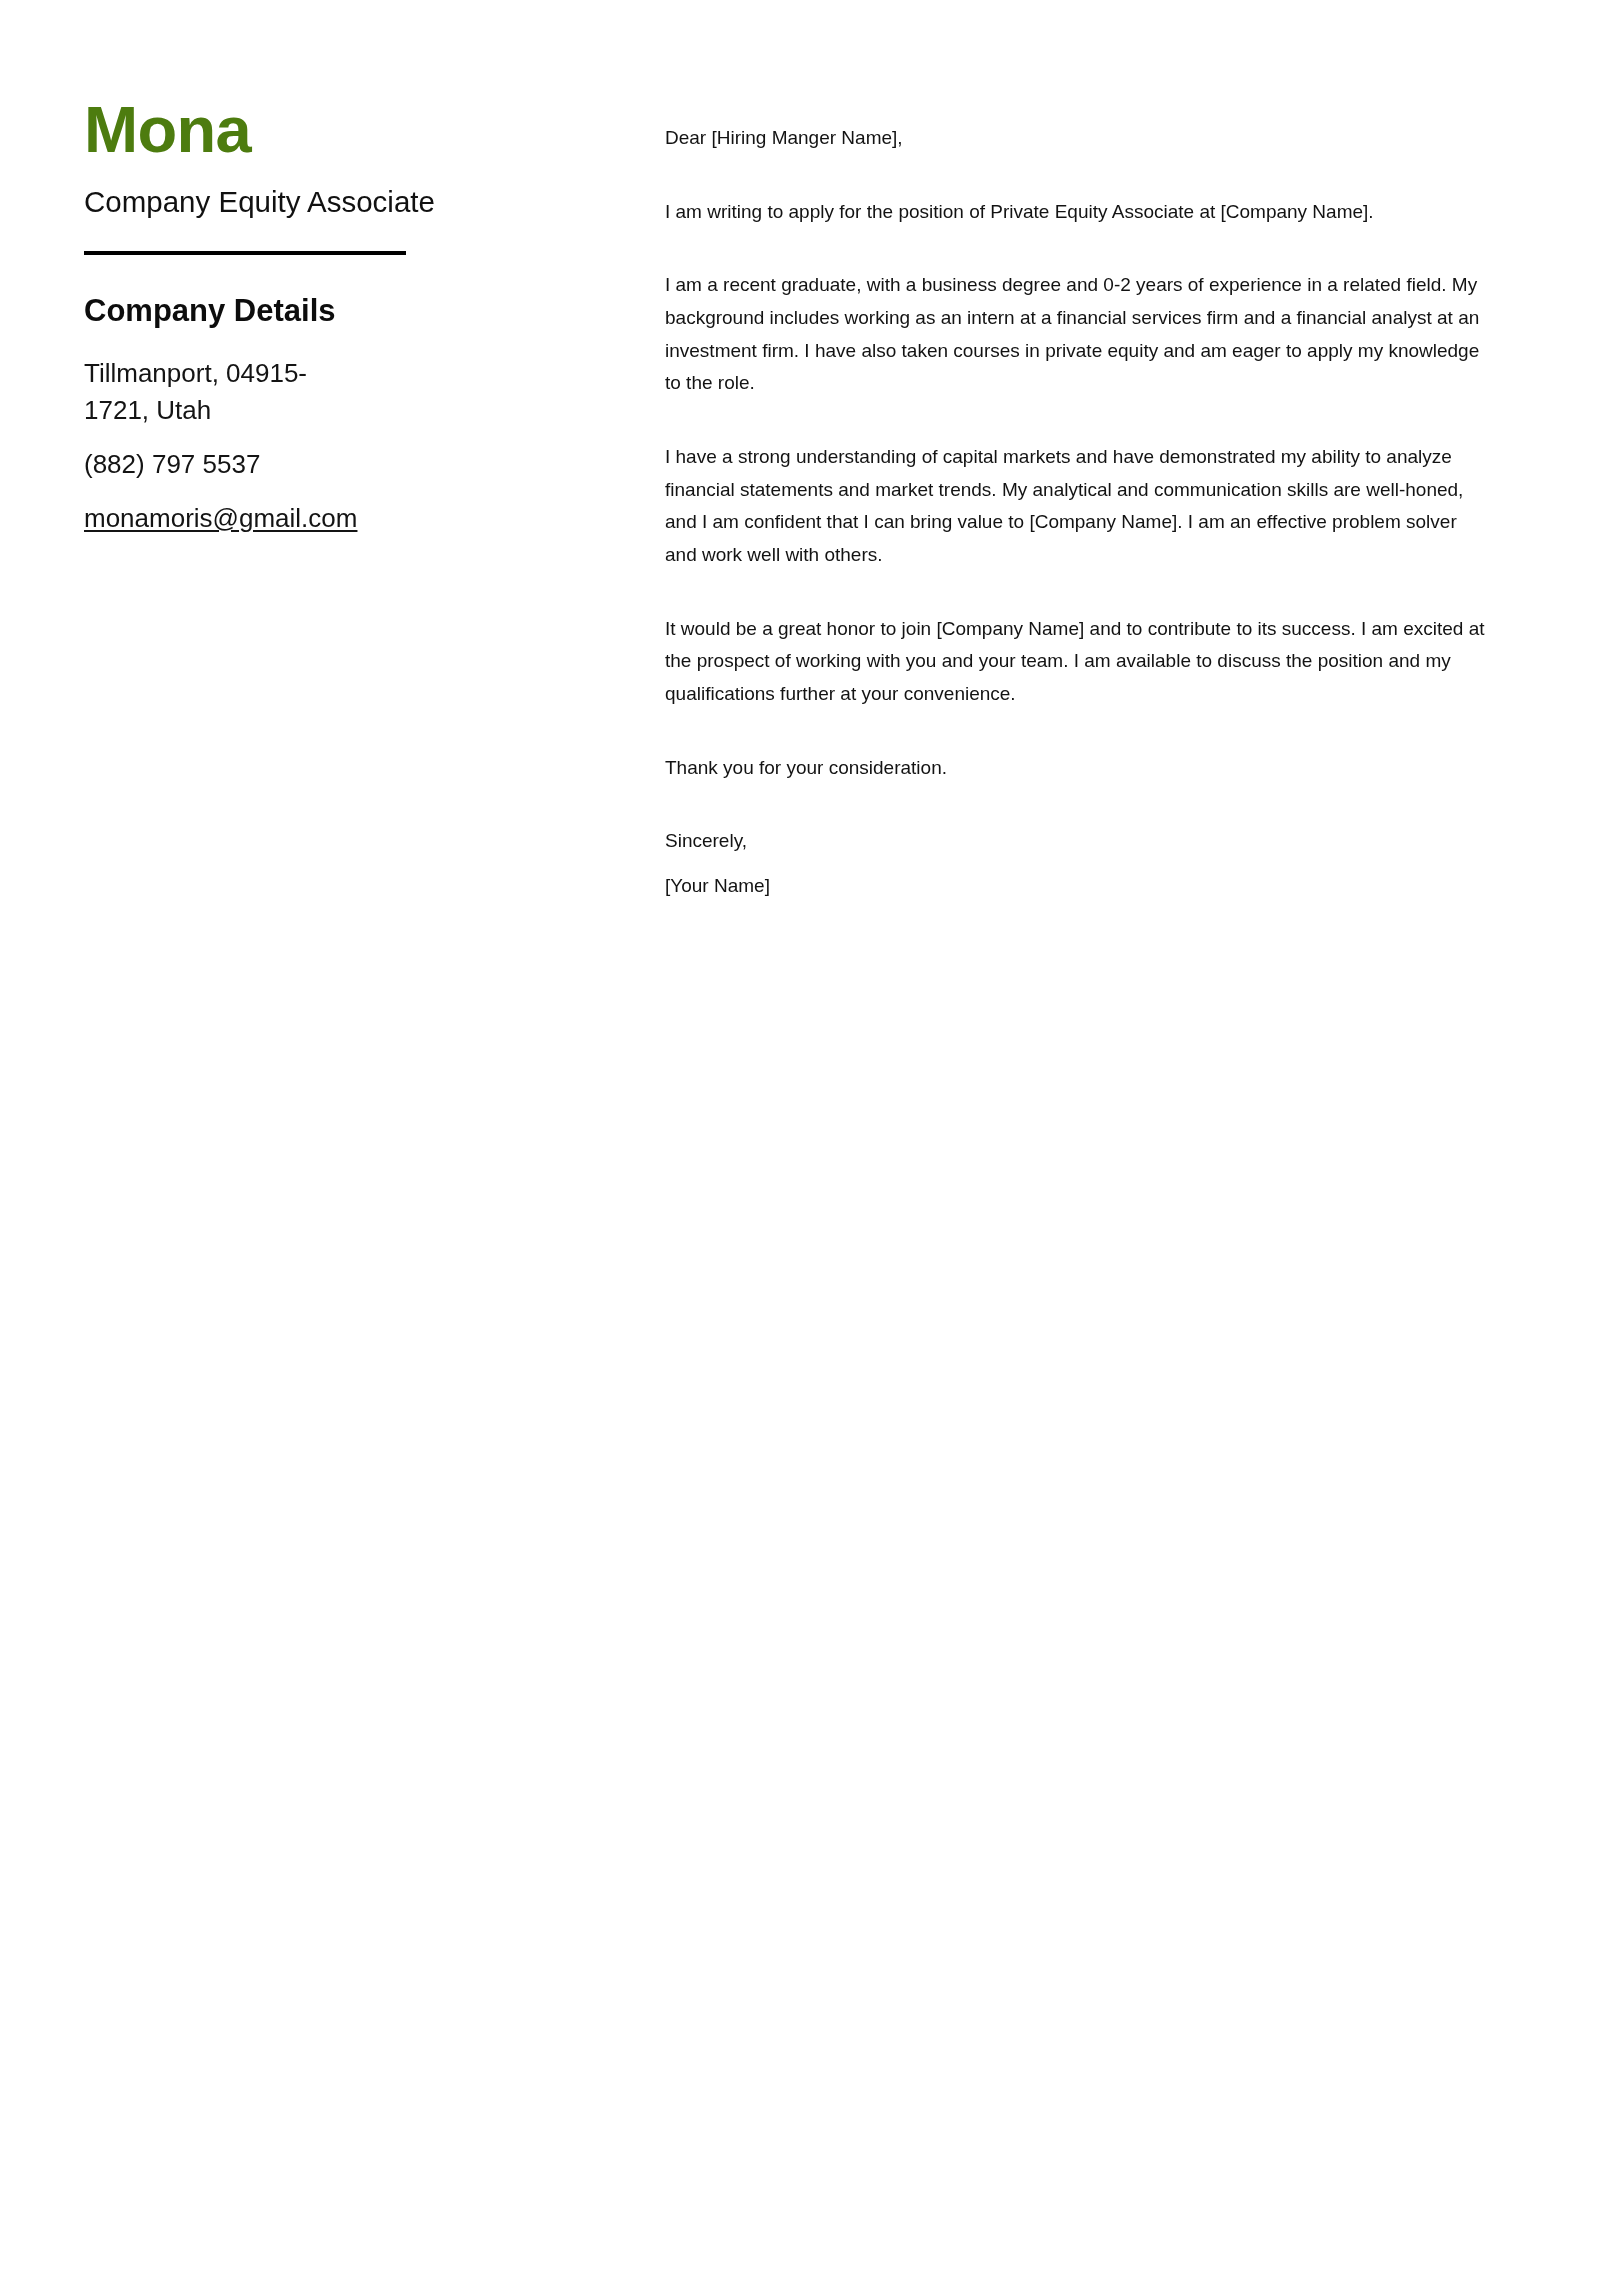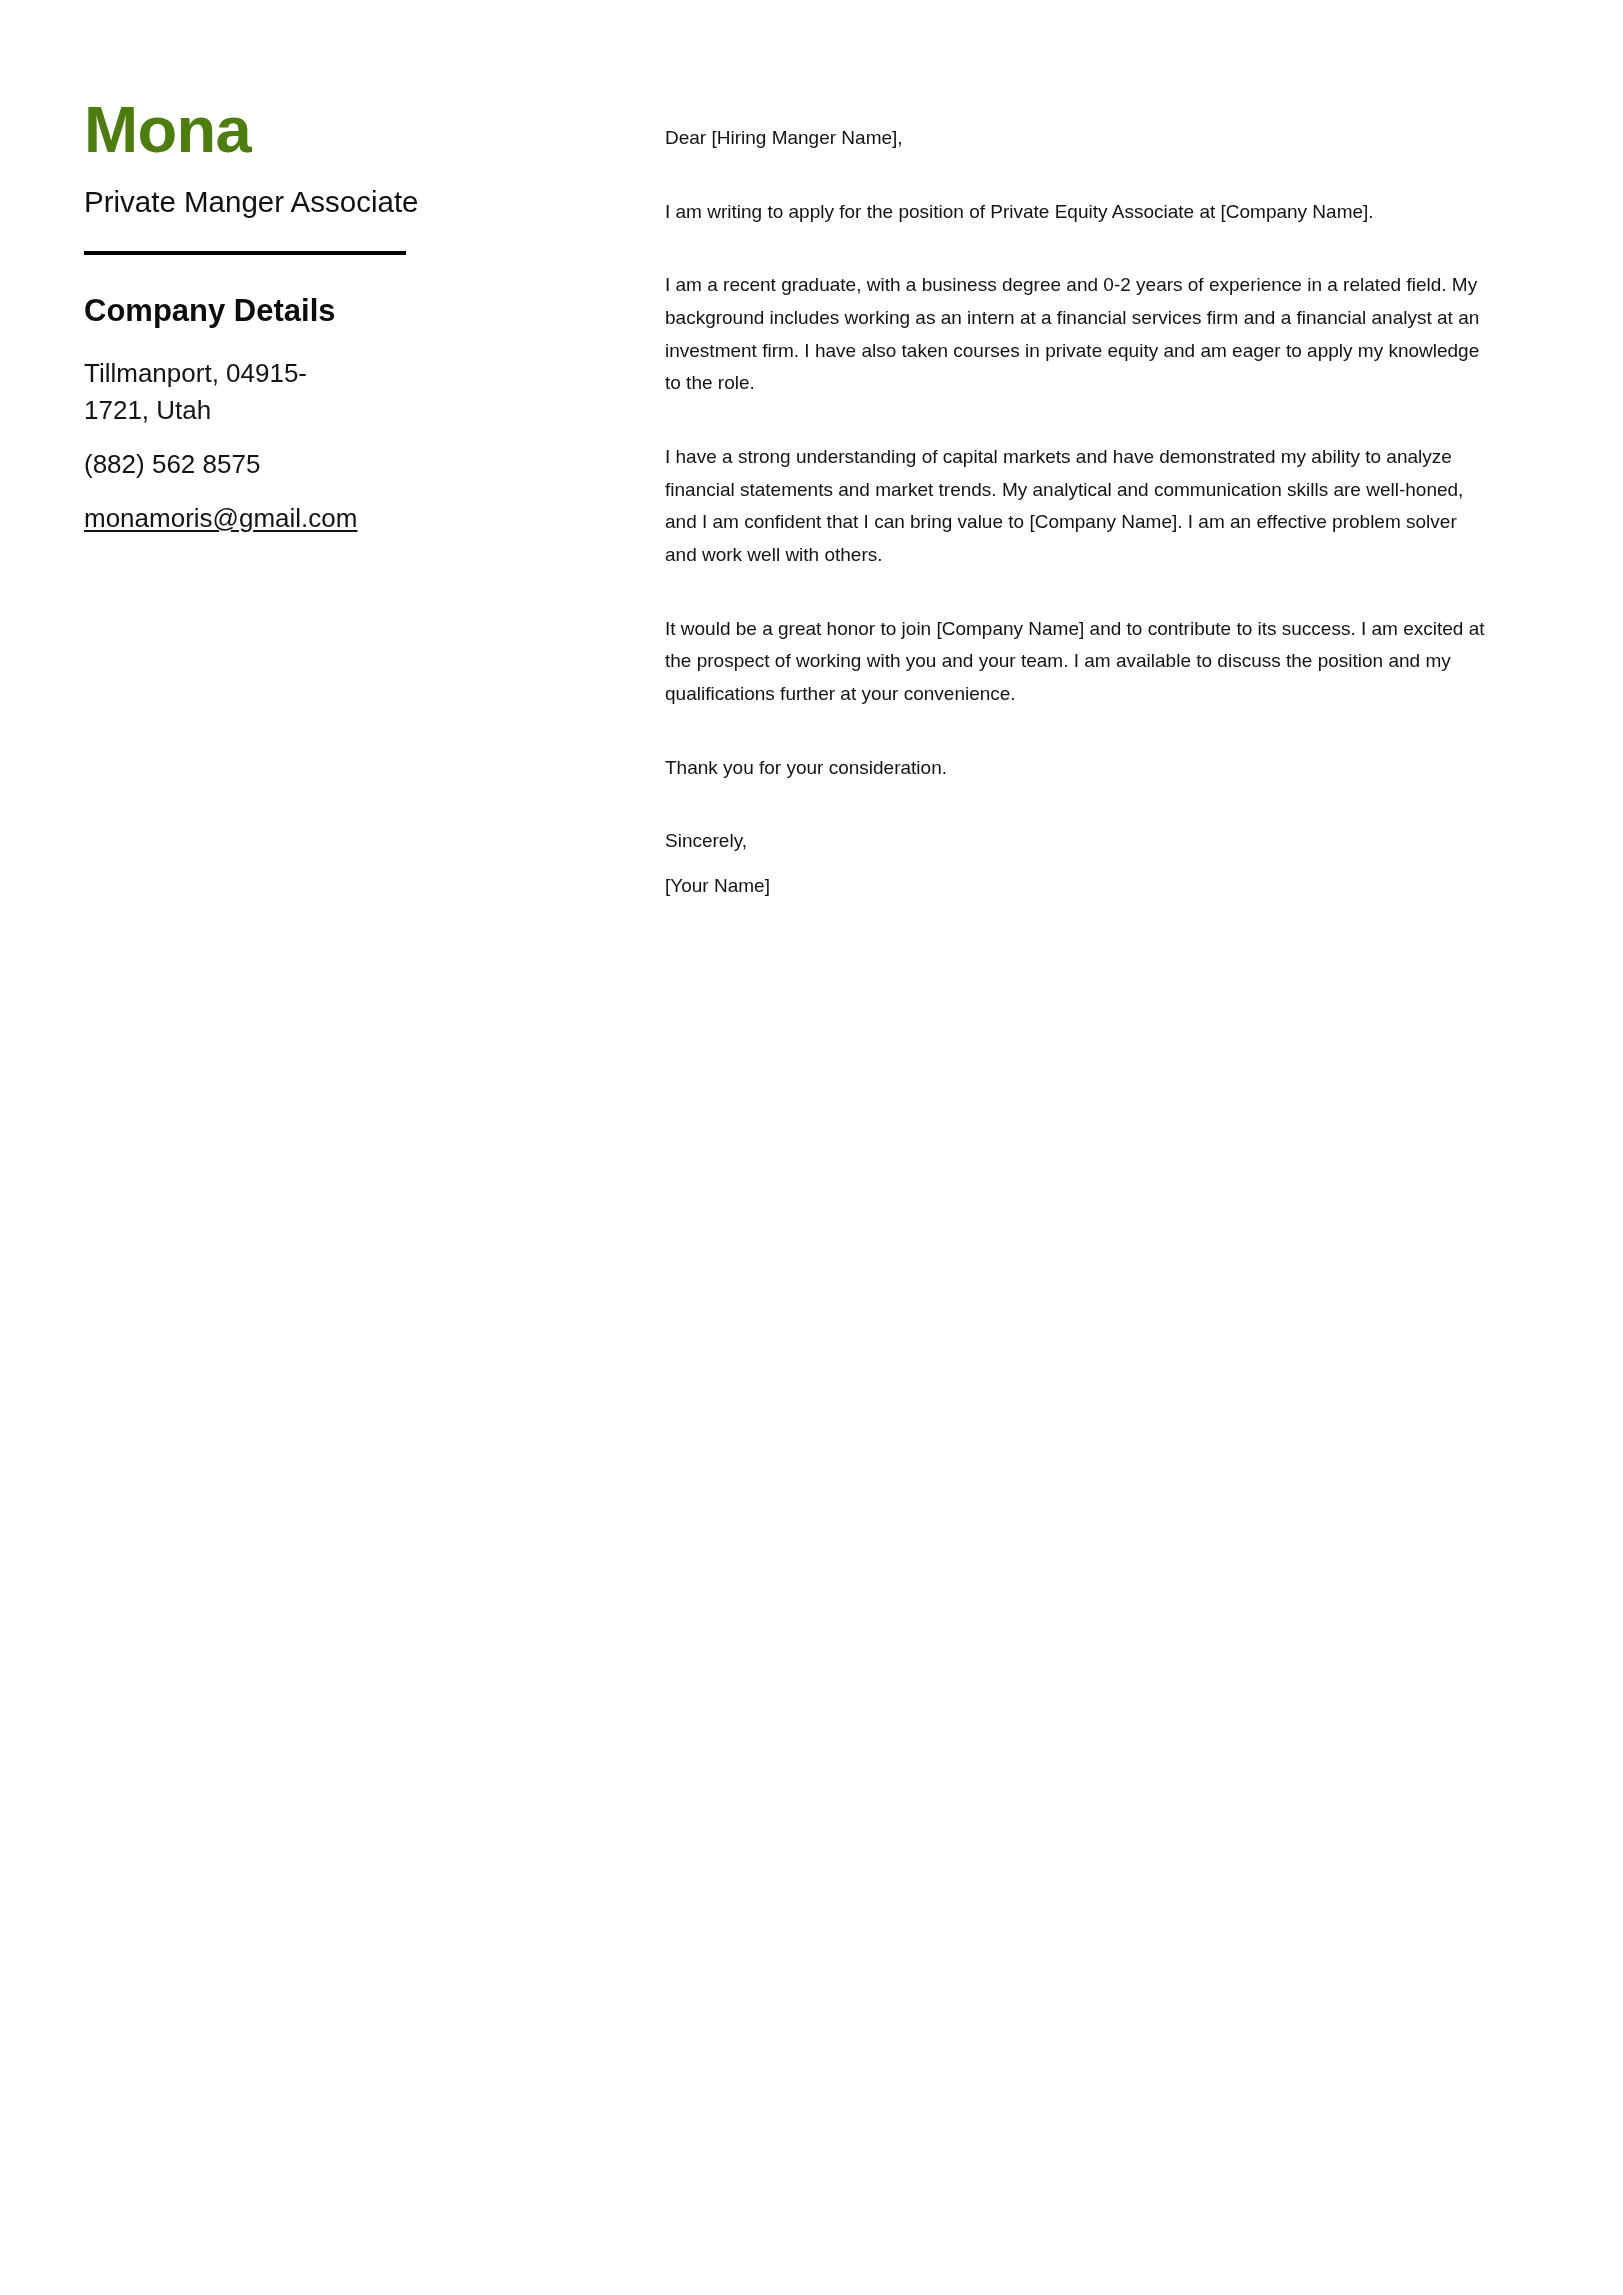--- a/index.html
+++ b/index.html
@@ -125,29 +125,29 @@
 <body>
 
 <div class="page">
 
   <aside class="sidebar">
 
     <div class="name-block">
       <span class="name-first">Mona</span>
     </div>
 
-    <div class="job-title">Private Manger Associate</div>
+    <div class="job-title">Company Equity Associate</div>
 
     <div class="divider"></div>
 
     <h2 class="contact-heading">Company Details</h2>
 
     <div class="contact-list">
       <div class="contact-item">Tillmanport, 04915-1721, Utah</div>
-      <div class="contact-item">(882) 562 8575</div>
+      <div class="contact-item">(882) 797 5537</div>
       <div class="contact-item">
         <a class="contact-email" href="#">monamoris@gmail.com</a>
       </div>
     </div>
 
   </aside>
 
   <main class="letter">
 
     <p>Dear [Hiring Manger Name],</p>

